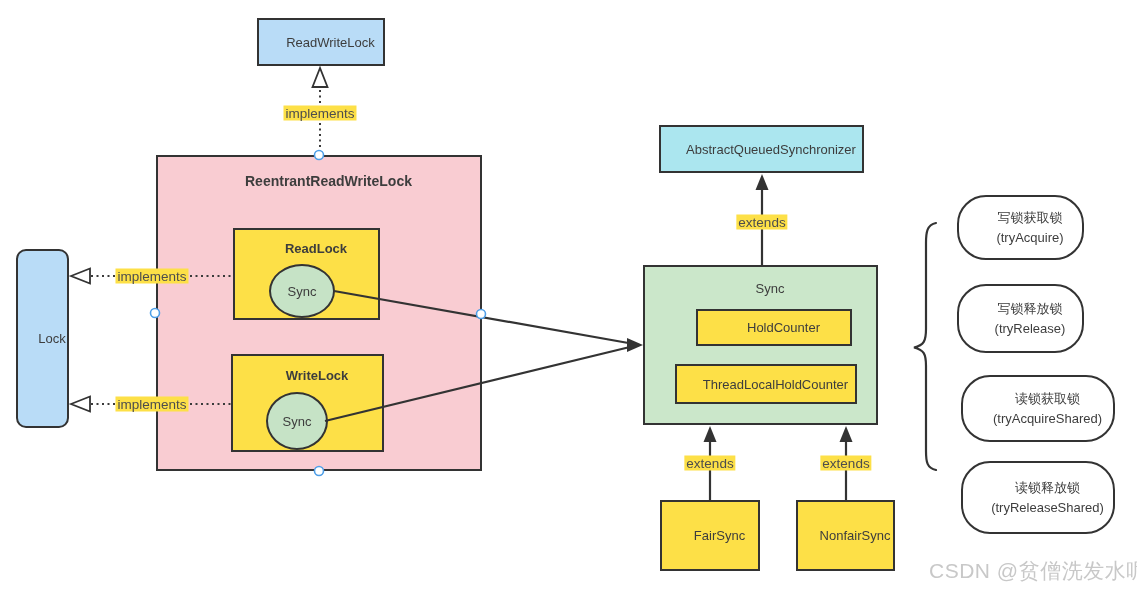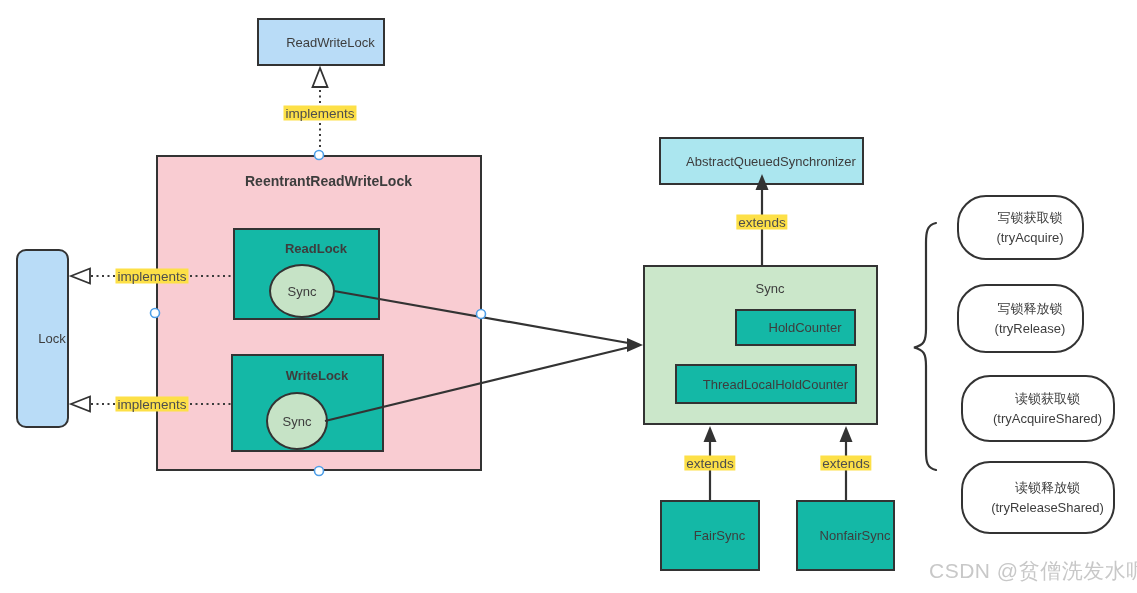--- a/index.html
+++ b/index.html
@@ -14,23 +14,23 @@
     position:absolute;
     box-sizing:border-box;
     border:2px solid #333333;
     color:#3d3d3d;
     font-size:13px;
     z-index:1;
     padding-left:19px;
   }
   .center{display:flex;align-items:center;justify-content:center;text-align:center;}
   .blue{background:#b9dcf7;}
-  .cyan{background:#abe6ef;margin-top:12px;}
+  .cyan{background:#abe6ef;}
   .pink{background:#f9ccd2;}
-  .orange{background:#14b8a6;}
+  .orange{background:#fde047;}
   .green{background:#cbe7ca;}
   .ellipse{
     position:absolute;
     box-sizing:border-box;
     border:2px solid #333333;
     border-radius:50%;
     background:#c6e3c6;
     color:#3d3d3d;font-size:13px;
     z-index:1;
   }
@@ -91,21 +91,21 @@
   <div class="box orange" style="left:231px;top:354px;width:153px;height:98px;">
     <div class="box-title" style="margin-top:12px;font-size:13px;">WriteLock</div>
   </div>
   <div class="ellipse center" style="left:266px;top:392px;width:62px;height:58px;">Sync</div>
 
   <div class="box cyan center" style="left:659px;top:125px;width:205px;height:48px;">AbstractQueuedSynchronizer</div>
 
   <div class="box green" style="left:643px;top:265px;width:235px;height:160px;">
     <div class="sub-title" style="margin-top:14px;">Sync</div>
   </div>
-  <div class="box orange center" style="left:696px;top:309px;width:121px;height:37px;margin-left:39px;">HoldCounter</div>
+  <div class="box orange center" style="left:696px;top:309px;width:156px;height:37px;">HoldCounter</div>
   <div class="box orange center" style="left:675px;top:364px;width:182px;height:40px;">ThreadLocalHoldCounter</div>
 
   <div class="box orange center" style="left:660px;top:500px;width:100px;height:71px;">FairSync</div>
   <div class="box orange center" style="left:796px;top:500px;width:99px;height:71px;">NonfairSync</div>
 
   <div class="box white center" style="left:957px;top:195px;width:127px;height:65px;">
     <div class="ann">
       <div>写锁获取锁</div>
       <div>(tryAcquire)</div>
     </div>

